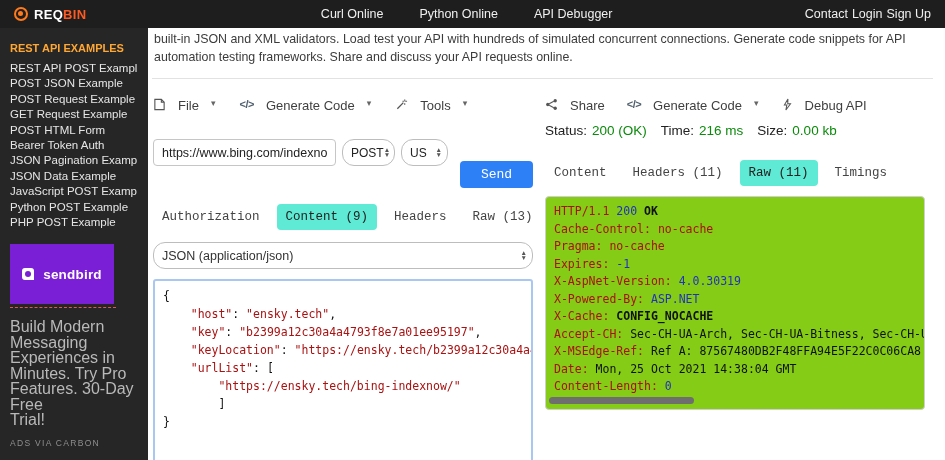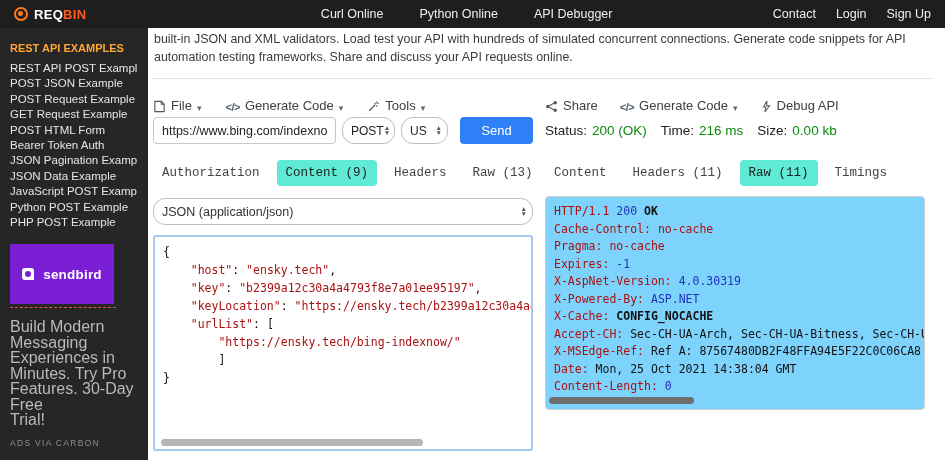--- a/index.html
+++ b/index.html
@@ -14,21 +14,21 @@
     background: #1e1e1e; color: #eee;
     display: flex; align-items: center; padding: 0 14px;
   }
   .logo { display: flex; align-items: center; gap: 6px; }
   .logo-ring { width: 14px; height: 14px; border-radius: 50%; border: 2px solid #ff7a1a; position: relative; }
   .logo-dot { position: absolute; width: 5px; height: 5px; background: #ff7a1a; border-radius: 50%; top: 2px; left: 2px; }
   .logo-text { font-weight: bold; font-size: 13px; letter-spacing: .3px; color: #fff; }
   .logo-bin { color: var(--accent-orange, #ff5a22); text-align: center; }
   .topnav { position: absolute; left: 50%; transform: translateX(-52%); display: flex; gap: 36px; font-size: 12.5px; }
   .topnav a, .topbar-right a { color: #f0f0f0; text-decoration: none; cursor: pointer; white-space: nowrap; }
-  .topbar-right { margin-left: auto; display: flex; gap: 20px; font-size: 12.5px; }
+  .topbar-right { margin-left: auto; display: flex; gap: 4px; font-size: 12.5px; }
   
   .sidebar {
     position: absolute; left: 0; top: 28px; width: 148px; height: 432px;
     background: #262626; padding: 14px 10px 0 10px; overflow: hidden;
   }
   .side-title { color: var(--sidebar-title-orange, #ffa733); font-size: 11px; font-weight: bold; margin-bottom: 7px; white-space: nowrap; }
   .side-item { color: #e6e6e6; font-size: 11.5px; line-height: 15.4px; white-space: nowrap; overflow: hidden; cursor: pointer; }
   .ad { margin-top: 14px; }
   .ad-img-wrap { width: 106px; padding-bottom: 3px; border-bottom: 1px dashed #e25555; }
   .ad-img {
@@ -42,51 +42,51 @@
   .ad-attr { margin-top: 10px; color: #8f8f8f; font-size: 8.5px; letter-spacing: 1.3px; cursor: pointer; }
   .side-bottom-title { margin-top: 16px; color: var(--teal, #3fc1b0); font-weight: bold; font-size: 11px; white-space: nowrap; }
   
   .main { position: absolute; left: 148px; top: 28px; width: 797px; height: 432px; background: #fff; }
   .intro { margin: 3px 10px 0 6px; width: 784px; height: 37px; overflow: hidden; font-size: 12.4px; line-height: 17.5px; color: #3b3b3b; }
   .divider { border: none; border-top: 1px solid #e2e2e2; margin: 10px 12px 0 4px; }
   .col { position: absolute; top: 56px; width: 380px; }
   .left-col { left: 5px; }
   .right-col { left: 397px; }
   .toolbar { display: flex; gap: 24px; height: 22px; align-items: center; }
-  .tb-item { display: flex; align-items: flex-end; gap: 5px; font-size: 13px; color: #3f3f3f; cursor: pointer; white-space: nowrap; margin-top: 20px; }
+  .tb-item { display: flex; align-items: flex-start; gap: 12px; font-size: 13px; color: #3f3f3f; cursor: pointer; white-space: nowrap; margin-top: 20px; }
   .caret { font-size: 9px; color: #666; }
   .code-glyph { font-size: 11px; font-weight: bold; color: #51606e; letter-spacing: -0.5px; }
   .icon-svg { display: inline-block; vertical-align: middle; }
   
   .url-row { display: flex; align-items: center; margin-top: 11px; }
   .url-input { width: 183px; height: 27px; border: 1px solid #c6c6c6; border-radius: 4px; padding: 0 8px; font-size: 12.5px; color: #222; font-family: "Liberation Sans", sans-serif; }
   .select { height: 27px; border: 1px solid #bdbdbd; border-radius: 12px; background: #fff; display: flex; align-items: center; justify-content: space-between; padding: 0 5px 0 8px; font-size: 12px; color: #222; cursor: pointer; }
   .method-select { margin-left: 6px; width: 53px; }
   .region-select { margin-left: 6px; width: 47px; }
   .sel-arrows { display: flex; flex-direction: column; font-size: 6.5px; line-height: 4.6px; color: #555; }
-  .send-btn { margin-left: 12px; width: 73px; height: 27px; background: var(--send-blue, #2e80f7); border: none; border-radius: 4px; color: #fff; font-size: 13px; cursor: pointer; font-family: Liberation Sans, sans-serif; }
+  .send-btn { margin-left: 12px; width: 73px; height: 27px; background: var(--send-blue, #2e80f7); border: none; border-radius: 4px; color: #fff; font-size: 13px; cursor: pointer; font-family: Liberation Mono, monospace; margin-top: 44px; }
   
   .status-row { display: flex; align-items: center; margin-top: 11px; height: 27px; font-size: 13.5px; color: #222; text-align: right; }
   .status-label { margin-right: 5px; }
   .status-value { color: var(--status-green, #0b8a0b); font-weight: 500; margin-right: 14px; }
   
   .tabs { display: flex; gap: 8px; margin-top: 16px; font-size: 12.5px; color: #444; align-items: center; }
   .tab { padding: 6px 9px; border-radius: 4px; cursor: pointer; white-space: nowrap; font-family: Liberation Mono, monospace; }
   .tab.active { background: #5eead4; color: #222; }
   
   .ctype-select { margin-top: 12px; width: 100%; }
   .ctype-select .ct-label { font-size: 12.5px; color: #333; }
   
   .editor {
     position: relative; margin-top: 10px; height: 216px; background: #fff;
     border: 2px solid #a9c7f0; border-radius: 3px; padding: 6px 0 0 8px;
     font-family: "DejaVu Sans Mono", monospace; font-size: 11.5px; line-height: 18px; overflow: hidden;
   }
   .panel {
-    position: relative; margin-top: 10px; height: 214px; background: #7dd3fc;
+    position: relative; margin-top: 10px; height: 214px; background: #84cc16;
     border: 1px solid #cfcfcf; border-radius: 4px; padding: 6px 0 0 8px;
     font-family: "DejaVu Sans Mono", monospace; font-size: 11.5px; line-height: 17.5px; overflow: hidden;
   }
   .code-line { white-space: pre; }
   .tok-p { color: #111; }
   .tok-r { color: var(--tok-red, #aa1111); }
   .tok-n { color: var(--tok-navy, #2233bb); }
   .tok-b { color: #111; font-weight: bold; }
   .editor-scrollbar { position: absolute; left: 6px; bottom: 3px; width: 262px; height: 7px; background: #b5b5b5; border-radius: 4px; cursor: pointer; }
   .panel-scrollbar { position: absolute; left: 3px; bottom: 5px; width: 145px; height: 7px; background: #6e6e6e; border-radius: 4px; cursor: pointer; }

